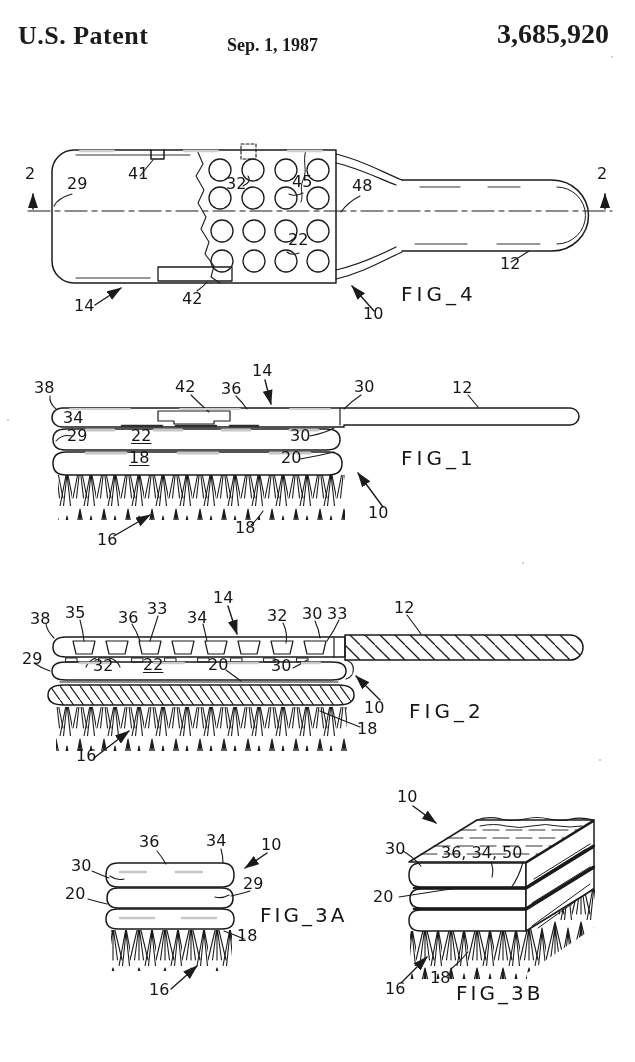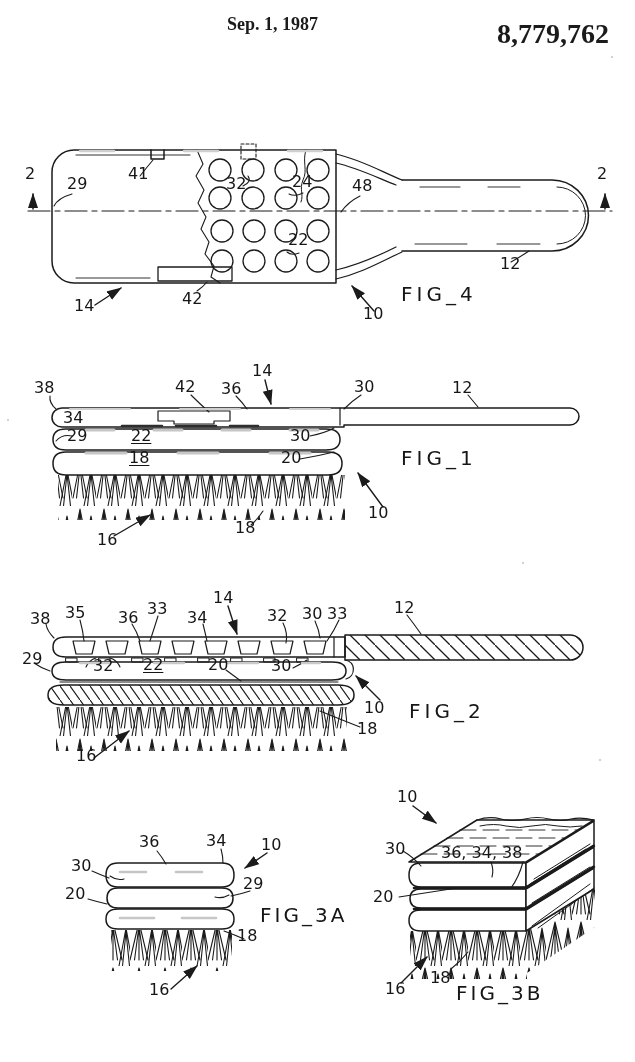--- a/index.html
+++ b/index.html
@@ -1,32 +1,33 @@
 <!DOCTYPE html>
 <html><head>
 <meta charset="utf-8">
 <style>
   html,body{margin:0;padding:0;background:#e8e8e4;}
   .page{position:relative;width:635px;height:1062px;background:#ffffff;overflow:hidden;
         font-family:"DejaVu Sans",sans-serif;color:#1b1b1b;}
   .hdr-title{position:absolute;left:18px;top:21px;font:bold 26px "Liberation Serif",serif;letter-spacing:.5px;}
-  .hdr-date{position:absolute;left:227px;top:14px;font:bold 18px "Liberation Serif",serif;}
+  .hdr-date{position:absolute;left:227px;top:35px;font:bold 18px "Liberation Serif",serif;}
   .hdr-num{position:absolute;right:26px;top:18px;font:bold 28px "Liberation Serif",serif;}
   .lbl{position:absolute;font-size:16px;line-height:1;color:#161616;white-space:nowrap;}
   .ul{text-decoration:underline;text-underline-offset:2px;}
   .caption{position:absolute;font-size:20px;letter-spacing:4px;color:#161616;white-space:nowrap;}
   svg.art{position:absolute;left:0;top:0;}
 </style>
 </head>
 <body>
 
 <div class="page">
 
+  <span class="hdr-title">U.S. Patent</span>
   <span class="hdr-date">Sep. 1, 1987</span>
-  <span class="hdr-num">8,779,762</span>
+  <span class="hdr-num">3,685,920</span>
 
   <svg class="art" width="635" height="1062" viewBox="0 0 635 1062" stroke="#1b1b1b" fill="none" stroke-width="1.5" stroke-linecap="round" stroke-linejoin="round">
     <defs>
       <marker id="ah" markerUnits="userSpaceOnUse" markerWidth="17" markerHeight="14" refX="14" refY="5" orient="auto">
         <path d="M0,0 L15,5 L0,10 Z" fill="#1b1b1b" stroke="none"></path>
       </marker>
       <pattern id="tuftS" width="24" height="46" patternUnits="userSpaceOnUse">
         <path d="M1,38 L8,3 L15,38 M4.5,38 L8,7 M11.5,38 L8,7" stroke="#1b1b1b" stroke-width="1.1" fill="none"></path>
         <path d="M12,46 L19,10 L26,46 M15.5,46 L19,14 M22.5,46 L19,14" stroke="#1b1b1b" stroke-width="1.1" fill="none"></path>
       </pattern>
@@ -225,21 +226,21 @@
         <circle cx="8" cy="420" r="1"></circle>
       <circle cx="523" cy="563" r="1"></circle>
         <circle cx="600" cy="760" r="1"></circle>
     </g>
   </svg>
 
   <span class="lbl" style="left:25px;top:166px">2</span>
   <span class="lbl" style="left:67px;top:176px">29</span>
   <span class="lbl" style="left:128px;top:166px">41</span>
   <span class="lbl" style="left:226px;top:176px">32</span>
-  <span class="lbl" style="left:292px;top:174px">24</span>
+  <span class="lbl" style="left:292px;top:174px">45</span>
   <span class="lbl" style="left:352px;top:178px">48</span>
   <span class="lbl" style="left:288px;top:232px">22</span>
   <span class="lbl" style="left:74px;top:298px">14</span>
   <span class="lbl" style="left:182px;top:291px">42</span>
   <span class="lbl" style="left:363px;top:306px">10</span>
   <span class="lbl" style="left:500px;top:256px">12</span>
   <span class="lbl" style="left:597px;top:166px">2</span>
   <span class="caption" style="left:401px;top:282px">FIG_4</span>
 
   <span class="lbl" style="left:34px;top:380px">38</span>
@@ -284,19 +285,19 @@
   <span class="lbl" style="left:261px;top:837px">10</span>
   <span class="lbl" style="left:71px;top:858px">30</span>
   <span class="lbl" style="left:243px;top:876px">29</span>
   <span class="lbl" style="left:65px;top:886px">20</span>
   <span class="lbl" style="left:237px;top:928px">18</span>
   <span class="lbl" style="left:149px;top:982px">16</span>
   <span class="caption" style="left:260px;top:903px;letter-spacing:3px">FIG_3A</span>
 
   <span class="lbl" style="left:397px;top:789px">10</span>
   <span class="lbl" style="left:385px;top:841px">30</span>
-  <span class="lbl" style="left:441px;top:845px">36, 34, 38</span>
+  <span class="lbl" style="left:441px;top:845px">36, 34, 50</span>
   <span class="lbl" style="left:373px;top:889px">20</span>
   <span class="lbl" style="left:385px;top:981px">16</span>
   <span class="lbl" style="left:430px;top:970px">18</span>
   <span class="caption" style="left:456px;top:981px;letter-spacing:3px">FIG_3B</span>
 
 </div>
 
 </body></html>

